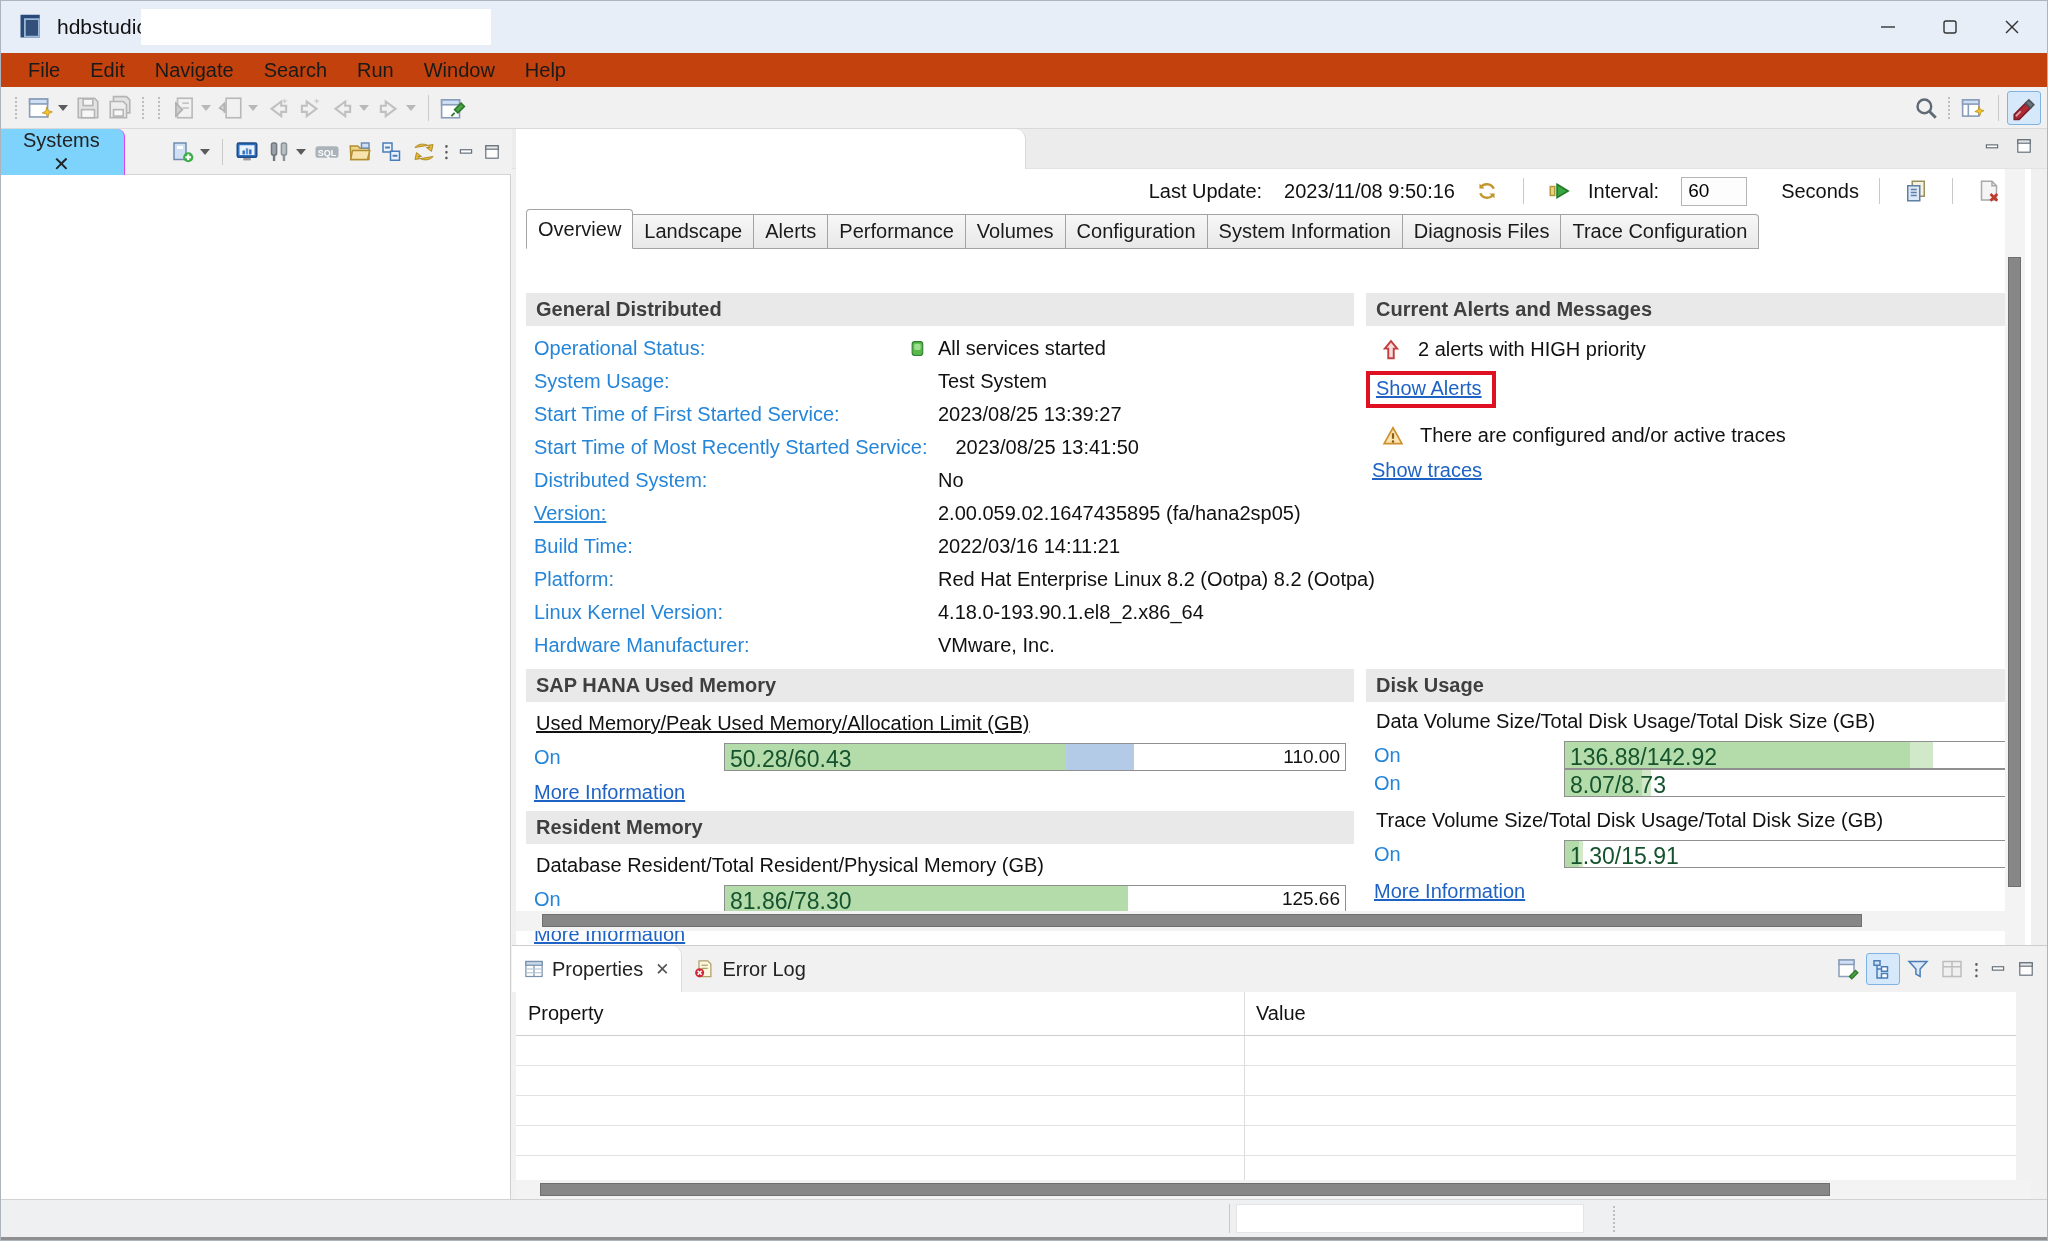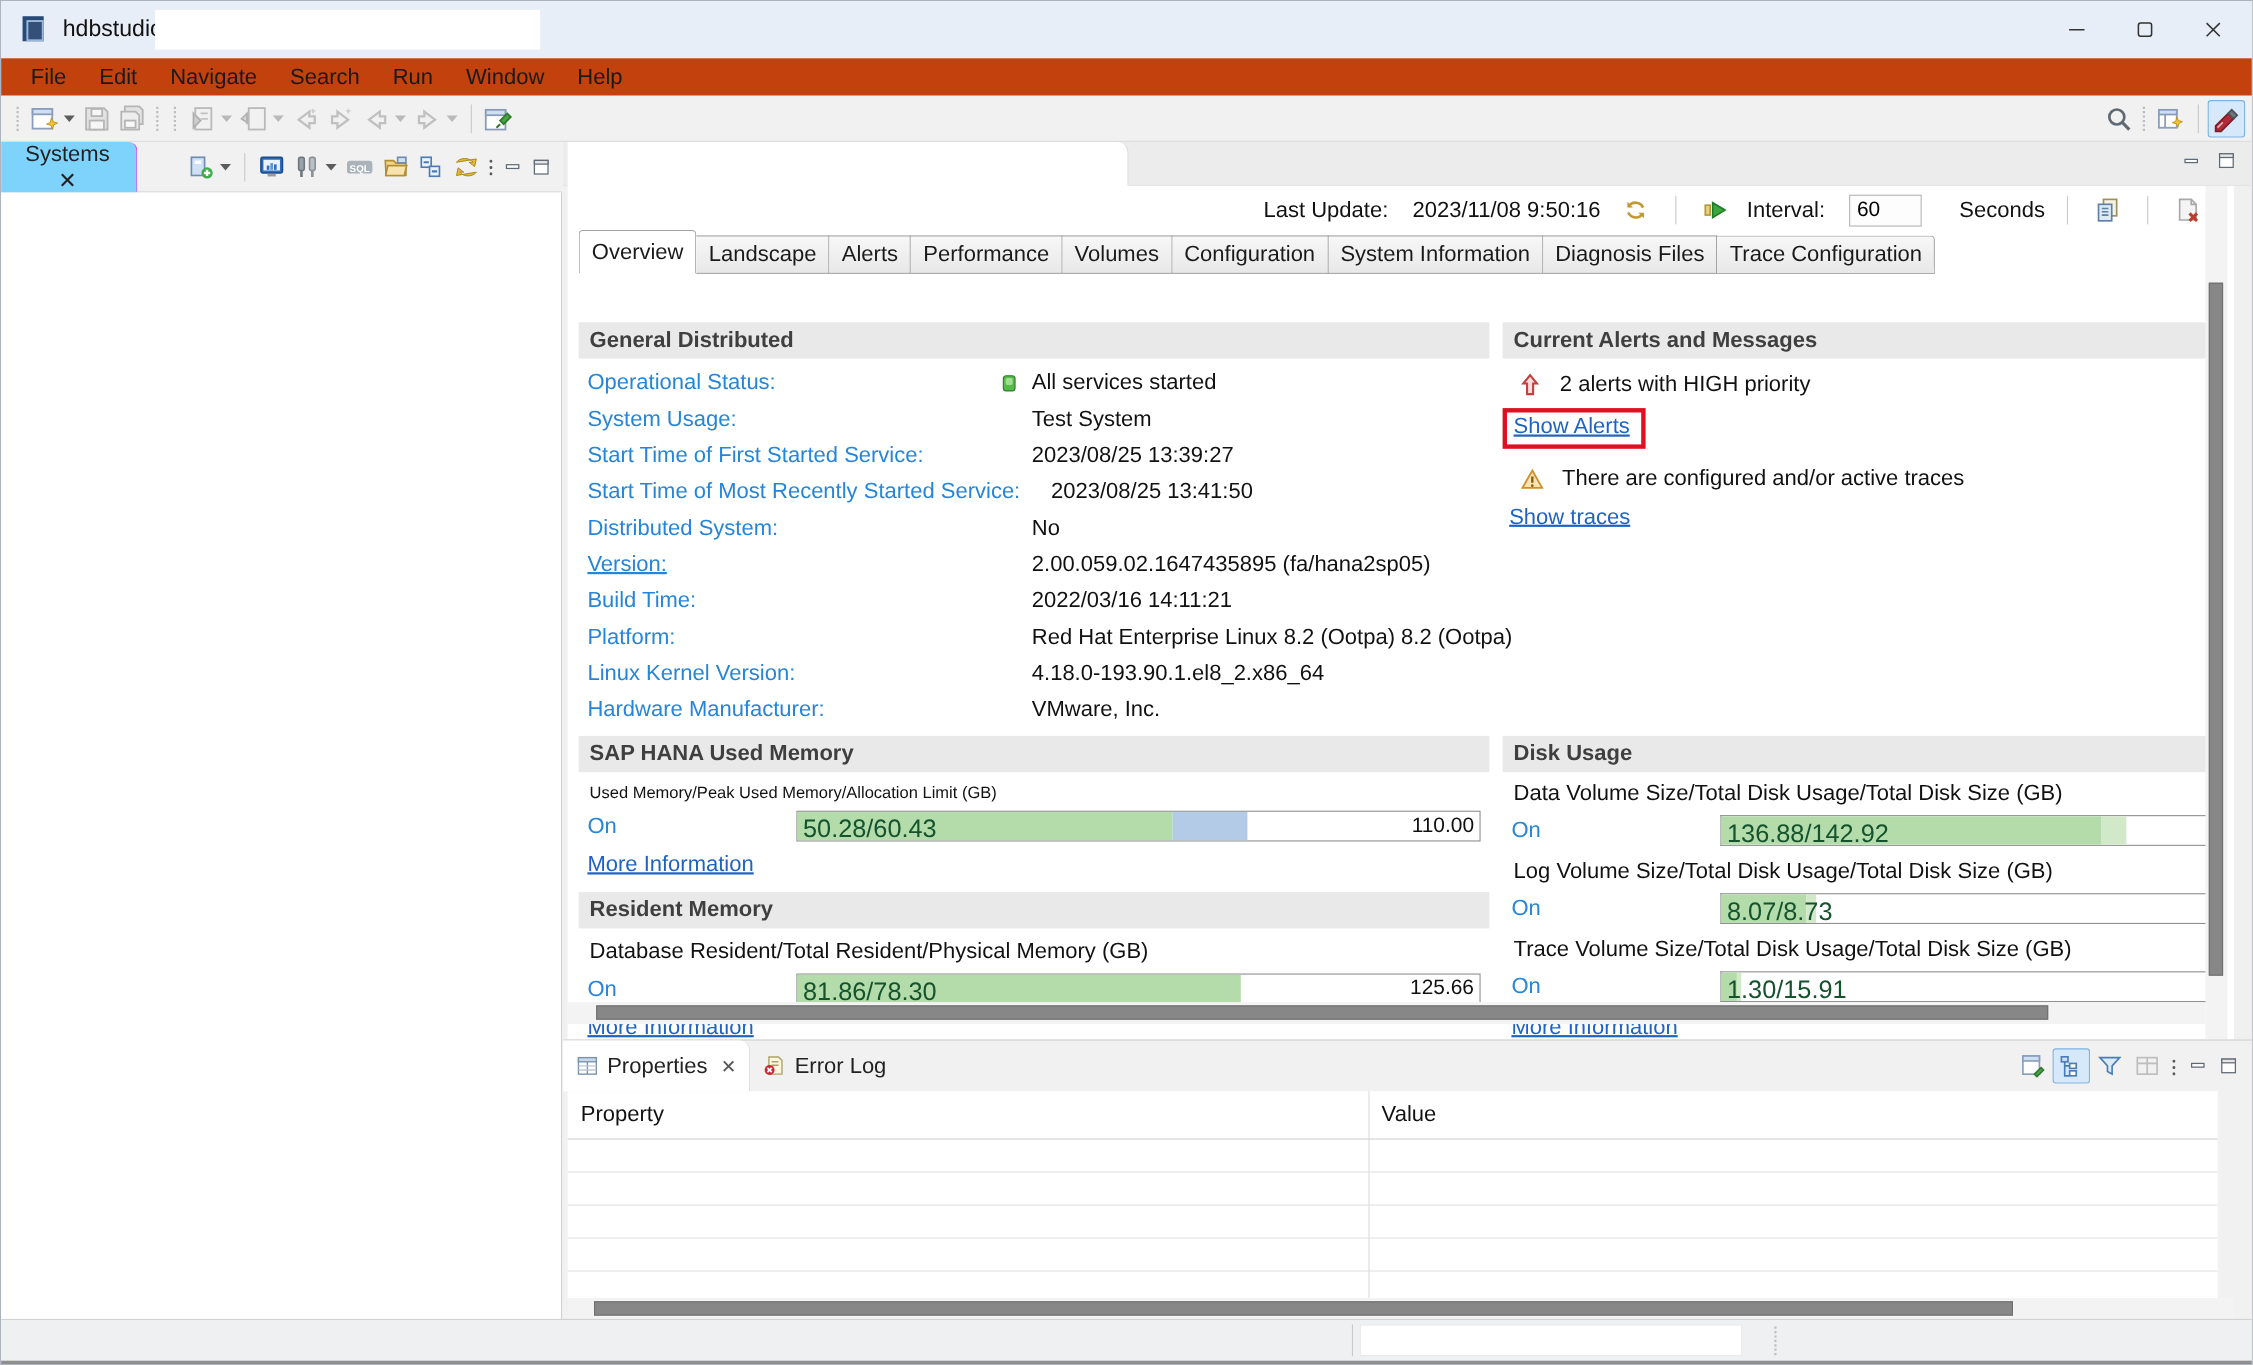--- a/index.html
+++ b/index.html
@@ -472,21 +472,21 @@
           <div class="gi-row">
               <span class="gi-label">Hardware Manufacturer:</span>
               <span class="gi-icon"></span>
               <span class="gi-value">VMware, Inc.</span>
             </div>
         </div>
       </div>
 
       <div class="abs" style="left:10px;top:500px;width:828px;">
         <div class="sec-hdr">SAP HANA Used Memory</div>
-        <div style="font-size:15px;color:#111;padding:10px 0 8px 10px;">Used Memory/Peak Used Memory/Allocation Limit (GB)</div>
+        <div style="font-size:20px;color:#111;padding:10px 0 8px 10px;text-decoration:underline;">Used Memory/Peak Used Memory/Allocation Limit (GB)</div>
         <div class="row">
           <span class="blue-on" style="padding-left:8px;width:198px;">On</span>
           <div class="membar" style="width:622px;">
             <div class="seg green" style="width: 55%;"></div>
             <div class="seg blue" style="width: 11%;"></div>
             <span class="bar-text">50.28/60.43</span>
             <span class="bar-max">110.00</span>
           </div>
         </div>
         <div style="padding:10px 0 0 8px;"><span class="link" style="font-size:20px;">More Information</span></div>
@@ -536,21 +536,20 @@
         <div style="font-size:20px;color:#111;padding:8px 0 8px 10px;">Data Volume Size/Total Disk Usage/Total Disk Size (GB)</div>
         <div class="row">
           <span class="blue-on" style="padding-left:8px;width:198px;">On</span>
           <div class="membar" style="width:455px;border-right:none;">
             <div class="seg green" style="width: 76%;"></div>
             <div class="seg lgreen" style="width: 5%;"></div>
             <span class="bar-text">136.88/142.92</span>
           </div>
         </div>
 
-        <div style="font-size:20px;color:#111;padding:12px 0 8px 10px;">Log Volume Size/Total Disk Usage/Total Disk Size (GB)</div>
         <div class="row">
           <span class="blue-on" style="padding-left:8px;width:198px;">On</span>
           <div class="membar" style="width:455px;border-right:none;">
             <div class="seg green" style="width: 17%;"></div>
             <div class="seg lgreen" style="width: 2%;"></div>
             <span class="bar-text">8.07/8.73</span>
           </div>
         </div>
 
         <div style="font-size:20px;color:#111;padding:12px 0 8px 10px;">Trace Volume Size/Total Disk Usage/Total Disk Size (GB)</div>

